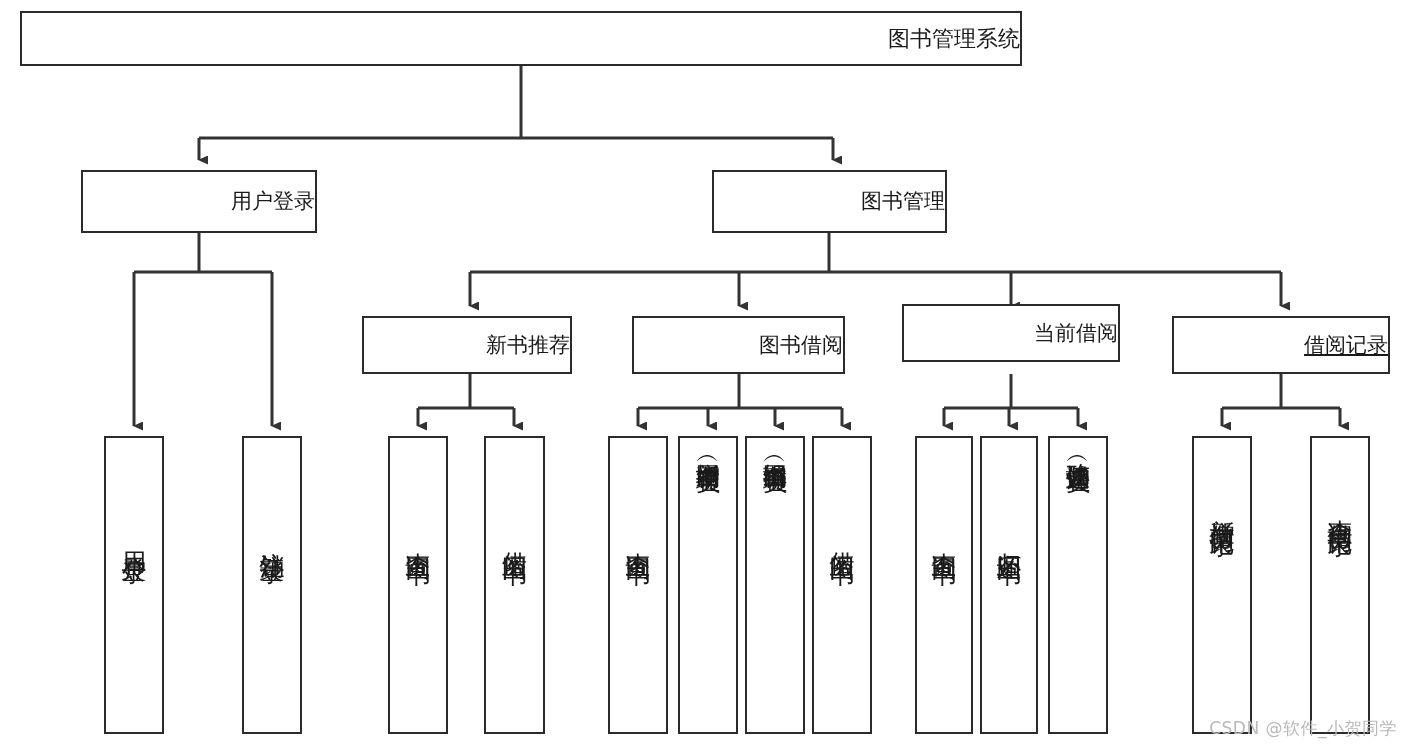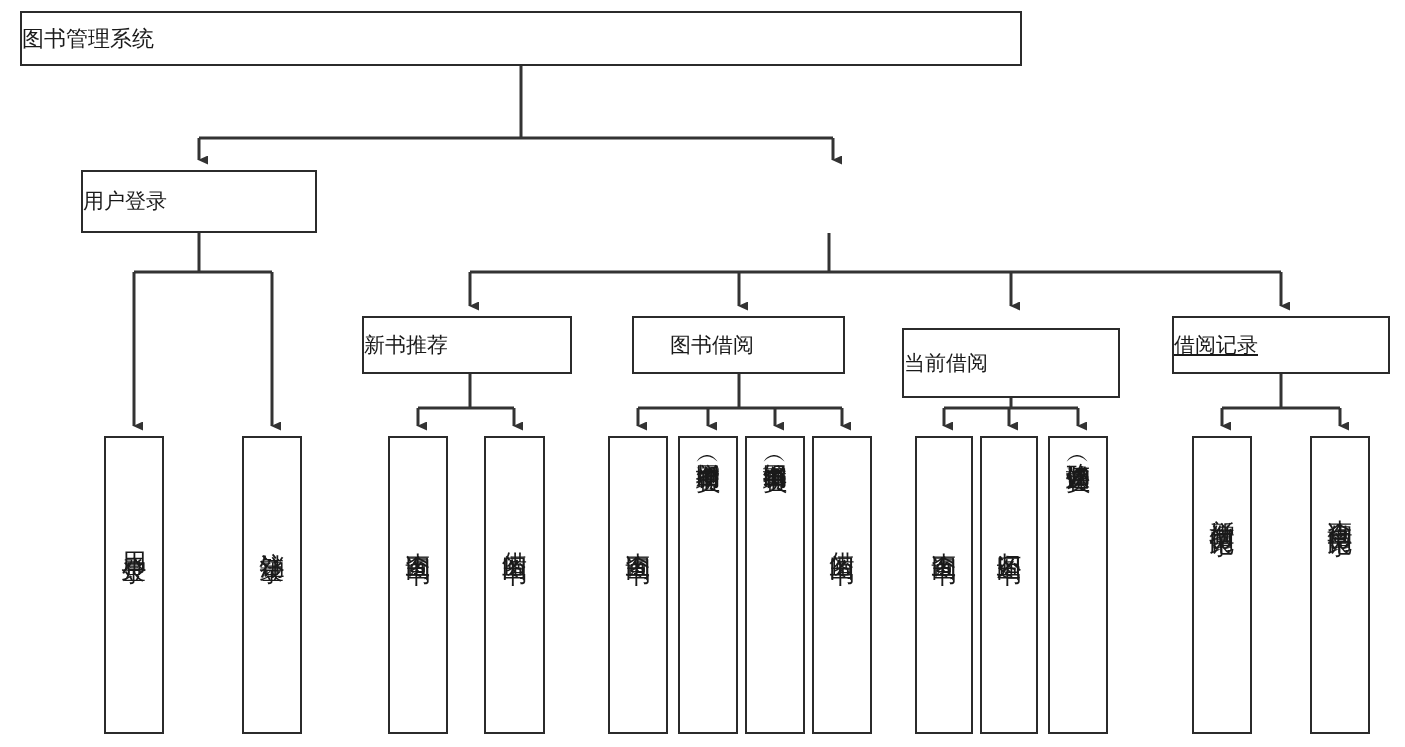--- a/index.html
+++ b/index.html
@@ -26,21 +26,21 @@
     width: 1405px;
     height: 747px;
   }
   .node {
     position: absolute;
     box-sizing: border-box;
     background: #ffffff;
     border: 2px solid #2b2b2b;
     display: flex;
     align-items: center;
-    justify-content: flex-start;
+    justify-content: flex-end;
     color: #1a1a1a;
   }
   .node .label {
     display: block;
     text-align: center;
     line-height: 1.18;
     white-space: nowrap;
   }
   .node.horiz .label {
     font-size: 21px;
@@ -136,28 +136,31 @@
     </g>
   </svg>
 
   <div class="node root horiz" style="left:20px; top:11px; width:1002px; height:55px;">
     <span class="label">图书管理系统</span>
   </div>
 
   <div class="node horiz" style="left:81px; top:170px; width:236px; height:63px;">
     <span class="label">用户登录</span>
   </div>
+  <div class="node horiz" style="left:712px; top:170px; width:235px; height:63px;">
+    <span class="label">图书管理</span>
+  </div>
 
   <div class="node horiz" style="left:362px; top:316px; width:210px; height:58px;">
     <span class="label">新书推荐</span>
   </div>
   <div class="node horiz" style="left:632px; top:316px; width:213px; height:58px;padding-left:36px;">
     <span class="label">图书借阅</span>
   </div>
-  <div class="node horiz" style="left:902px; top:328px; width:218px; height:70px;">
+  <div class="node horiz" style="left:902px; top:304px; width:218px; height:58px;">
     <span class="label">当前借阅</span>
   </div>
   <div class="node horiz" style="left:1172px; top:316px; width:218px; height:58px;text-decoration:underline;">
     <span class="label">借阅记录</span>
   </div>
 
   <div class="node vert mid3" style="left:104px; top:436px; width:60px; height:298px;">
     <span class="label">用户登录</span>
   </div>
   <div class="node vert mid3" style="left:242px; top:436px; width:60px; height:298px;">
@@ -194,14 +197,15 @@
     <span class="label">确认归还（管理员）</span>
   </div>
 
   <div class="node vert mid2" style="left:1192px; top:436px; width:60px; height:298px;">
     <span class="label">新增借阅记录</span>
   </div>
   <div class="node vert mid2" style="left:1310px; top:436px; width:60px; height:298px;">
     <span class="label">查询借阅记录</span>
   </div>
 
+  <div id="watermark">CSDN @软件_小贺同学</div>
 
 </div>
 
 </body></html>

